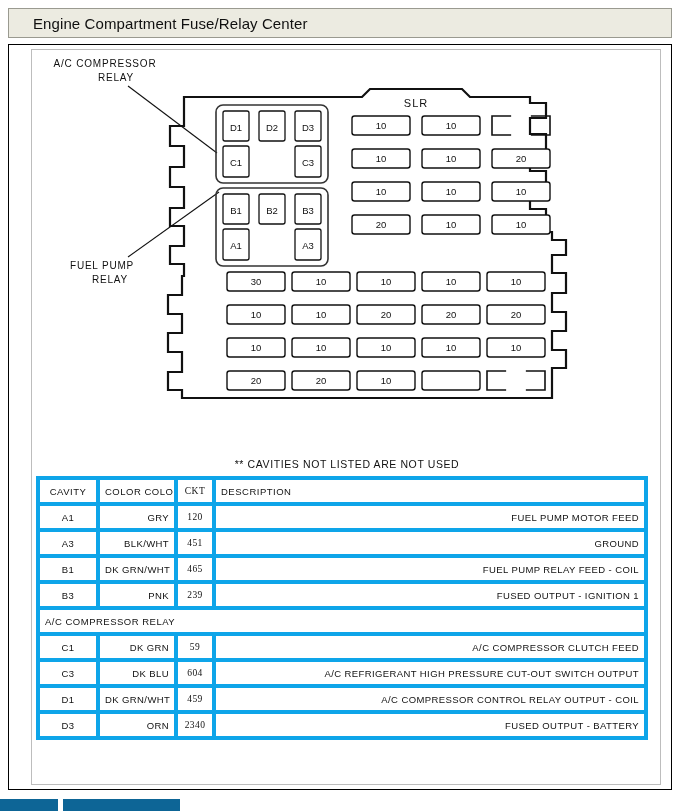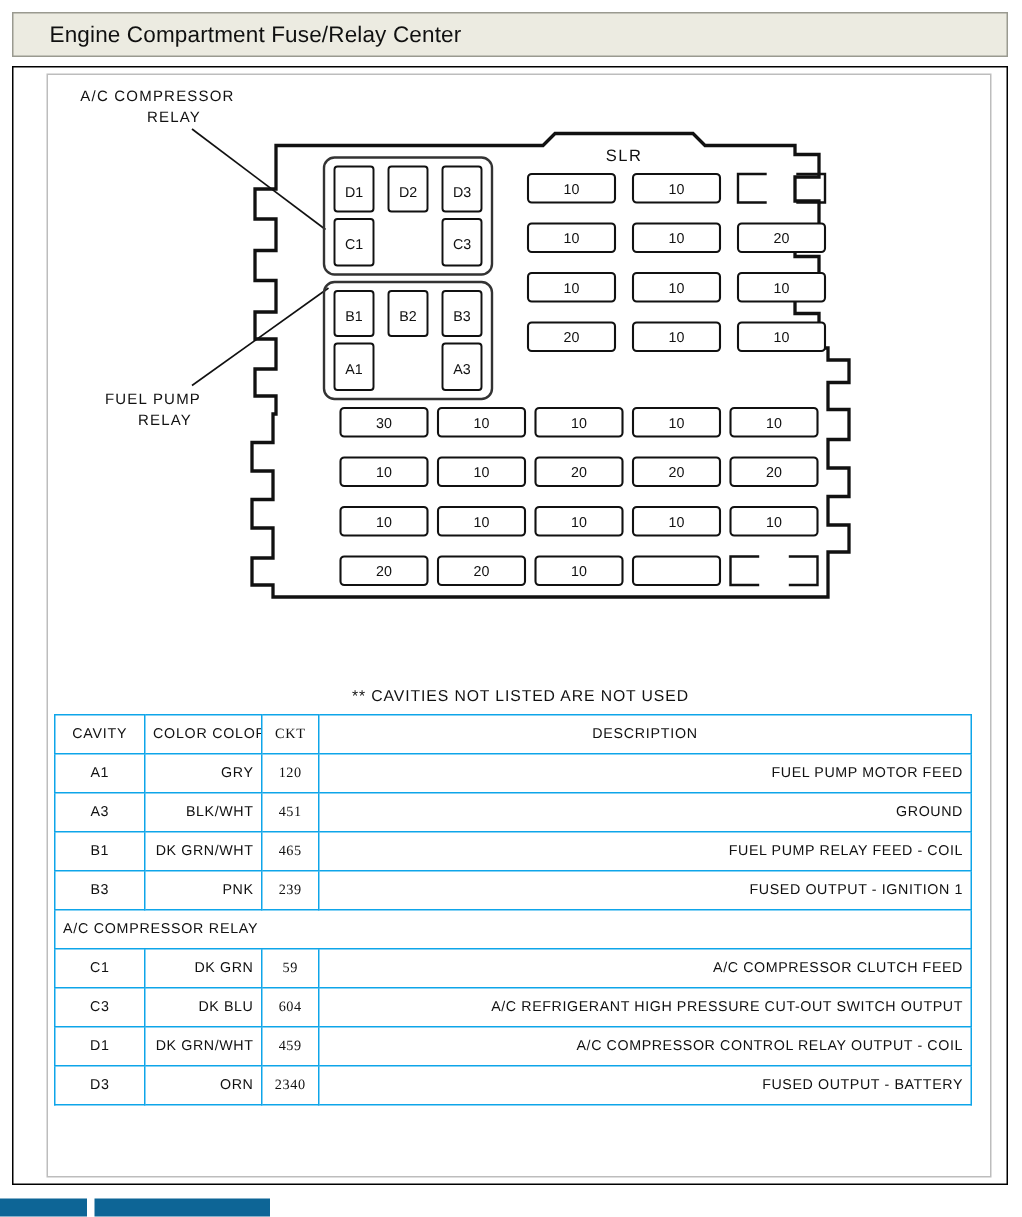--- a/index.html
+++ b/index.html
@@ -89,21 +89,21 @@
     left: 4px;
     top: 426px;
     width: 612px;
     border-collapse: collapse;
     table-layout: fixed;
     font-size: 9.5px;
     letter-spacing: 0.4px;
     color: #111;
   }
   #cavity-table td, #cavity-table th {
-    border: 1px solid #0ea5e9;
+    border: 4px solid #0ea5e9;
     height: 26px;
     padding: 0 5px;
     font-weight: normal;
     box-sizing: border-box;
     overflow: hidden;
     white-space: nowrap;
   }
   #cavity-table thead th {
     text-align: center;
     font-size: 9.5px;
@@ -373,21 +373,21 @@
     </div>
 
     <div id="footnote">**  CAVITIES NOT LISTED ARE NOT USED</div>
 
     <table id="cavity-table">
       <thead>
         <tr>
           <th class="col-cavity">CAVITY</th>
           <th class="col-color">COLOR COLOR</th>
           <th class="col-ckt">CKT</th>
-          <th class="col-desc" style="text-align:center">DESCRIPTION</th>
+          <th class="col-desc" style="text-align:left">DESCRIPTION</th>
         </tr>
       </thead>
       <tbody id="cavity-table-body">
           <tr>
             <td class="col-cavity">A1</td>
             <td class="col-color">GRY</td>
             <td class="col-ckt">120</td>
             <td class="col-desc">FUEL PUMP MOTOR FEED</td>
           </tr>
           <tr>

